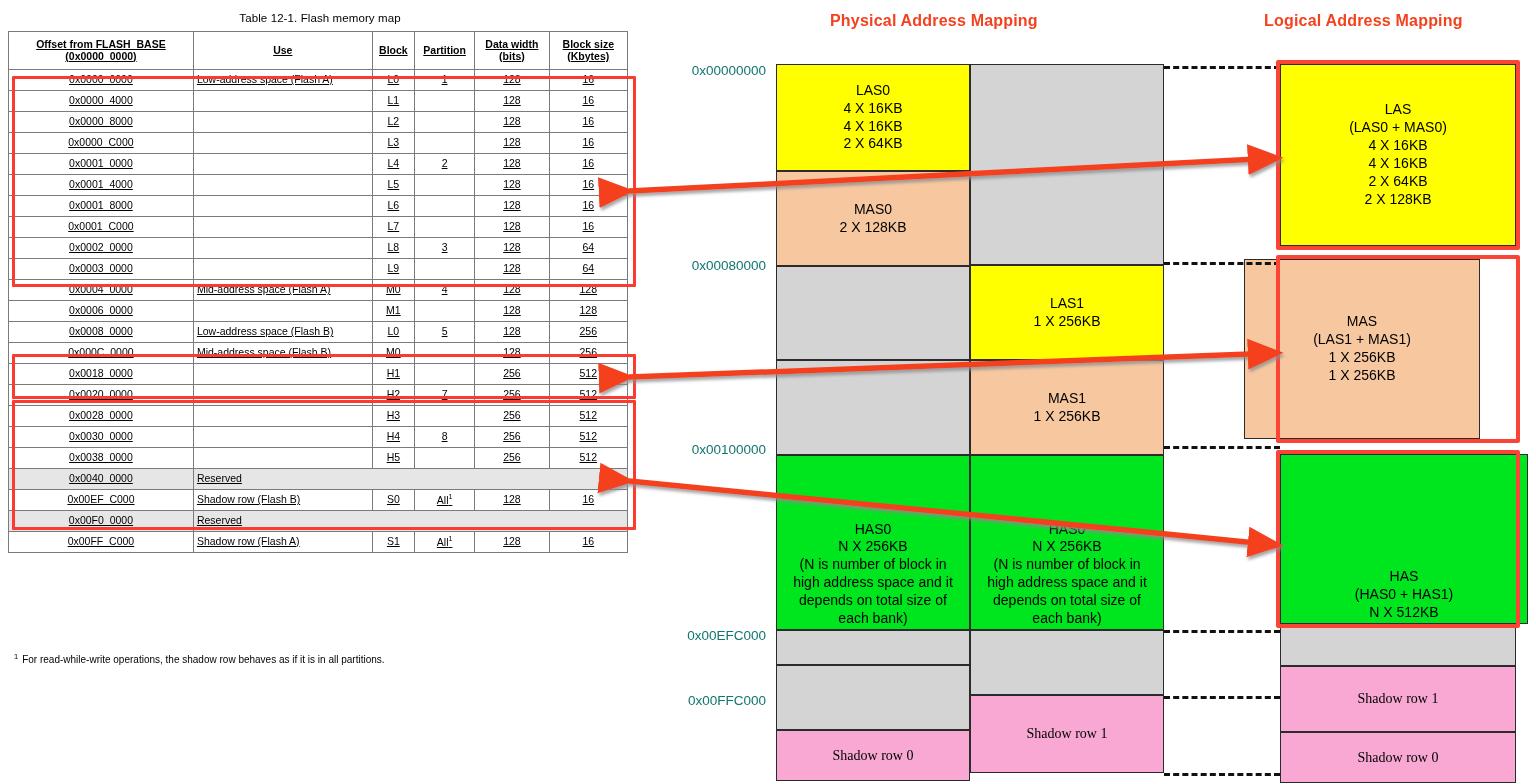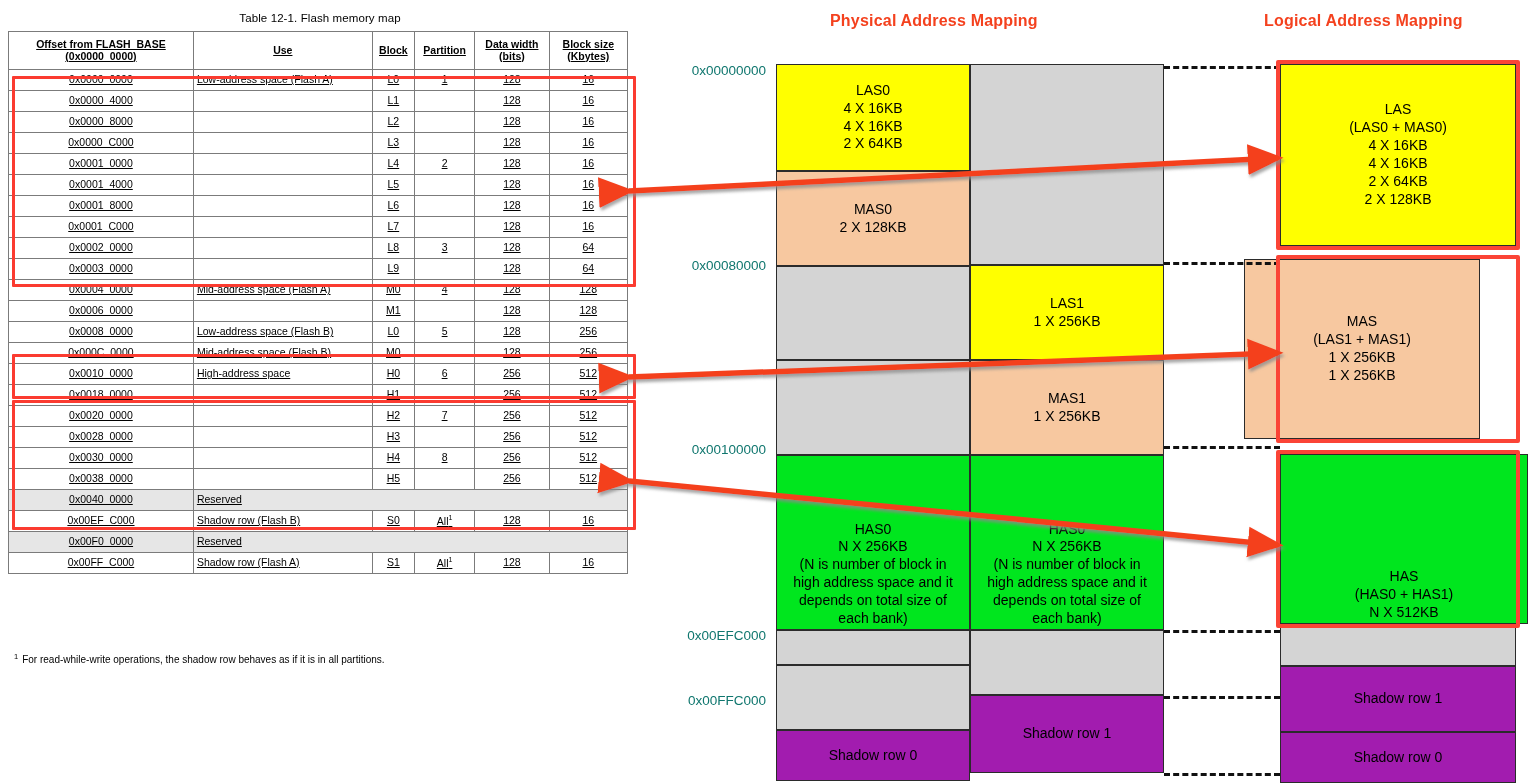--- a/index.html
+++ b/index.html
@@ -66,21 +66,21 @@
     position:absolute; border:1px solid #2b2b2b;
     display:flex; align-items:center; justify-content:center;
     text-align:center; font-size:14px; line-height:1.28;
     color:#000; padding:1px 9px; overflow:hidden;
   }
   .mcell .txt { width:100%; }
   .c-yellow { background:#ffff00; }
   .c-orange { background:#f7c8a0; }
   .c-green  { background:#00e61e;align-items:flex-end; }
   .c-gray   { background:#d4d4d4; }
-  .c-blue   { background:#a21caf; }
+  .c-blue   { background:#f9a8d4;font-family:Liberation Serif, serif; }
 
   
   .dashline {
     position:absolute; height:0;
     border-top:3px dashed #111; 
   }
 
   
   .log-hl {
     position:absolute; border:4px solid #fb4436; pointer-events:none;
@@ -223,28 +223,20 @@
         </tr>
         <tr>
           <td class="c-off">0x000C_0000</td>
           <td class="c-use">Mid-address space (Flash B)</td>
           <td class="c-blk">M0</td>
           <td class="c-part"></td>
           <td class="c-dw">128</td>
           <td class="c-bs">256</td>
         </tr>
         <tr>
-          <td class="c-off">0x0010_0000</td>
-          <td class="c-use">High-address space</td>
-          <td class="c-blk">H0</td>
-          <td class="c-part">6</td>
-          <td class="c-dw">256</td>
-          <td class="c-bs">512</td>
-        </tr>
-        <tr>
           <td class="c-off">0x0018_0000</td>
           <td class="c-use"></td>
           <td class="c-blk">H1</td>
           <td class="c-part"></td>
           <td class="c-dw">256</td>
           <td class="c-bs">512</td>
         </tr>
         <tr>
           <td class="c-off">0x0020_0000</td>
           <td class="c-use"></td>

